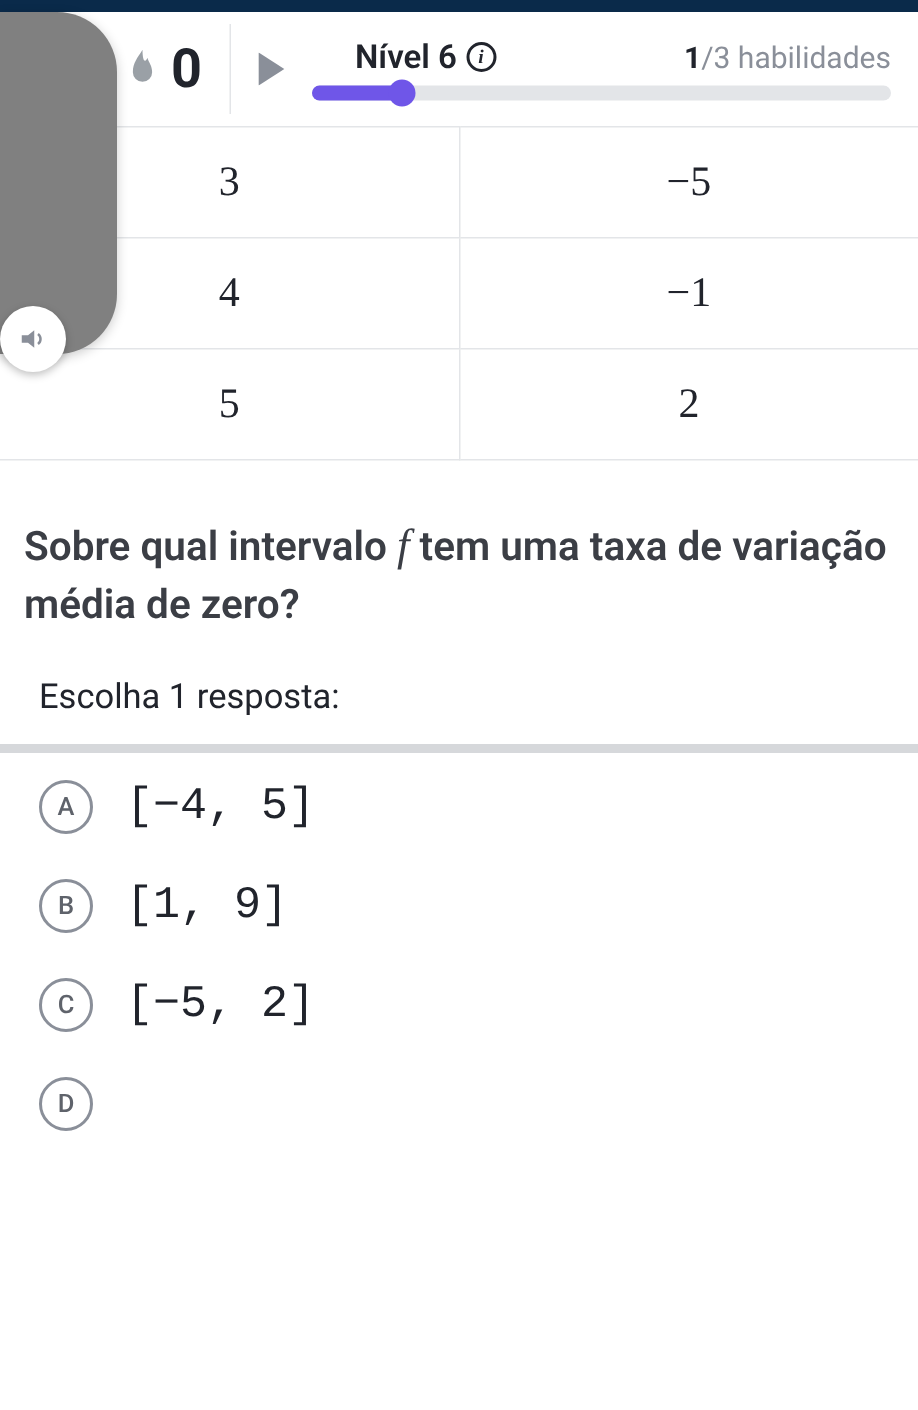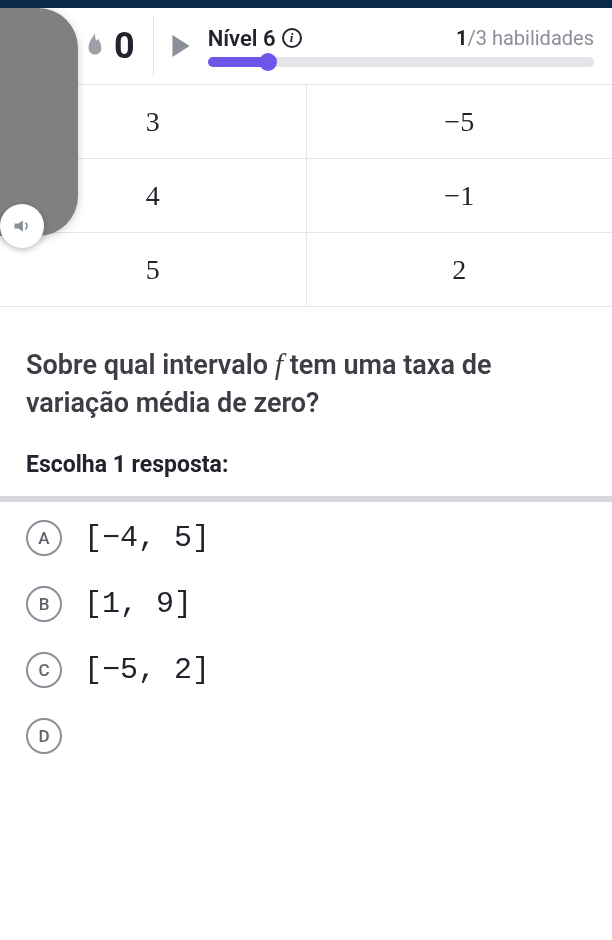--- a/index.html
+++ b/index.html
@@ -70,20 +70,21 @@
     .level-block {
       display: flex;
       flex-direction: column;
       gap: 6px;
       flex: 1;
     }
     .level-row {
       display: flex;
       align-items: center;
       justify-content: space-between;
+      margin-left: 29px;
     }
     .level-label {
       display: flex;
       align-items: center;
       gap: 6px;
       font-size: 22px;
       font-weight: 600;
       color: #21242c;
     }
     .info-circle {
@@ -144,36 +145,36 @@
       color: #21242c;
       width: 50%;
     }
     .table td:first-child {
       border-right: 1px solid #e3e5e8;
     }
     .table tr:last-child td {
       border-bottom: 1px solid #e3e5e8;
     }
     .question {
-      padding: 36px 26px 28px;
+      padding: 36px 16px 28px;
       font-size: 27px;
       color: #3b3e45;
       font-weight: 600;
       line-height: 1.4;
     }
     .math-f {
       font-family: Georgia, "Times New Roman", serif;
       font-style: italic;
       font-size: 30px;
       font-weight: 400;
     }
     .choose {
       padding: 0 26px 12px;
       font-size: 23px;
-      font-weight: 700;
+      font-weight: 400;
       color: #21242c;
     }
     .choice-divider {
       height: 6px;
       background: #d6d8db;
       margin: 6px 0 12px;
     }
     .choices {
       padding: 6px 26px;
       display: flex;

